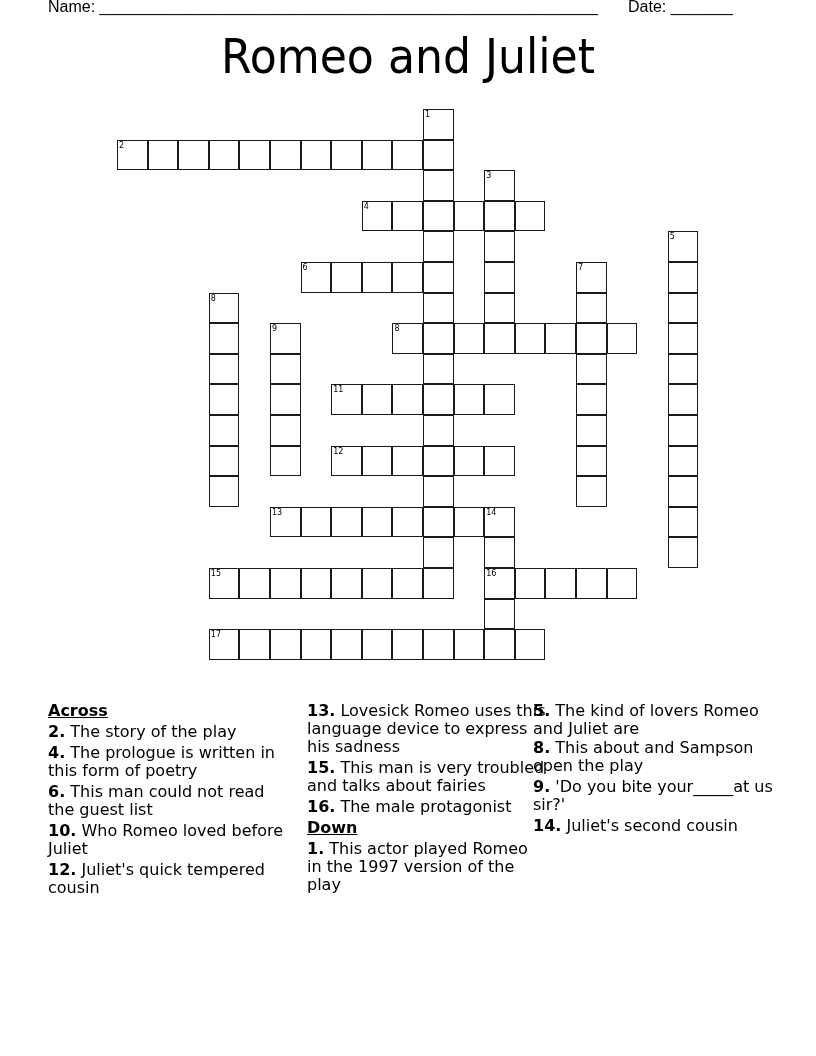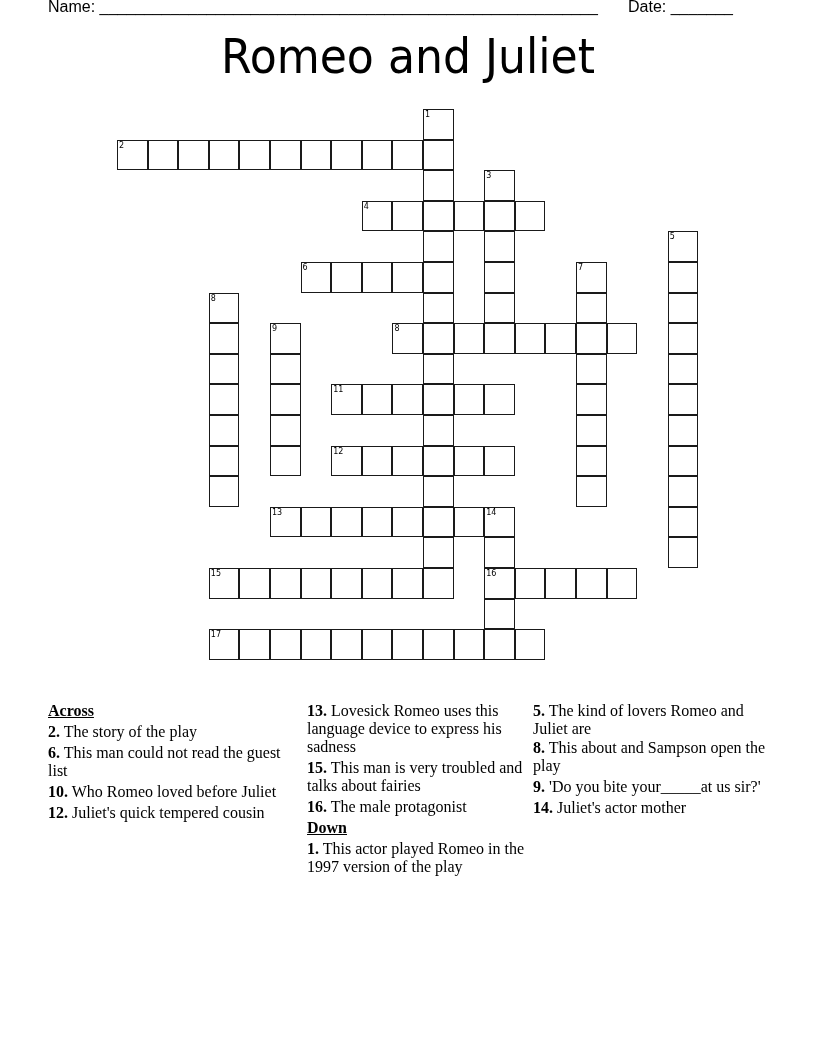--- a/index.html
+++ b/index.html
@@ -21,21 +21,21 @@
     border: 1.6px solid #1a1a1a; background: #fff; cursor: text;
   }
   .cell .num {
     position: absolute; left: 1px; top: 0px;
     font-family: "DejaVu Sans", sans-serif; font-size: 8px; line-height: 9px; color: #000;
   }
   .clues {
     position: absolute; top: 702px; font-family: "DejaVu Sans", sans-serif;
     font-size: 16px; line-height: 18px; color: #000;
   }
-  .clue-col { position: absolute; width: 240px; font-family: Liberation Serif, serif; }
+  .clue-col { position: absolute; width: 240px; }
   .clue { margin-bottom: 3px; }
   .clue b { font-weight: bold; }
   .heading { text-decoration: underline; font-weight: bold; margin-bottom: 3px; }
 </style>
 </head>
 <body>
 
 <div class="header-line">
   <span class="name-label">Name: ________________________________________________________</span>
   <span class="date-label">Date: _______</span>
@@ -195,32 +195,33 @@
     <div class="cell" style="left: 275.4px; top: 520.2px;"></div>
     <div class="cell" style="left: 306px; top: 520.2px;"></div>
     <div class="cell" style="left: 336.6px; top: 520.2px;"></div>
     <div class="cell" style="left: 397.8px; top: 520.2px;"></div>
   </div>
 
 <div class="clues">
   <div class="clue-col" style="left:48px;">
     <div class="heading">Across</div>
     <div class="clue"><b>2.</b><span> The story of the play</span></div>
+    <div class="clue"><b>4.</b><span> The prologue is written in this form of poetry</span></div>
     <div class="clue"><b>6.</b><span> This man could not read the guest list</span></div>
     <div class="clue"><b>10.</b><span> Who Romeo loved before Juliet</span></div>
     <div class="clue"><b>12.</b><span> Juliet's quick tempered cousin</span></div>
   </div>
 
   <div class="clue-col" style="left:307px;">
     <div class="clue"><b>13.</b><span> Lovesick Romeo uses this language device to express his sadness</span></div>
     <div class="clue"><b>15.</b><span> This man is very troubled and talks about fairies</span></div>
     <div class="clue"><b>16.</b><span> The male protagonist</span></div>
     <div class="heading">Down</div>
     <div class="clue"><b>1.</b><span> This actor played Romeo in the 1997 version of the play</span></div>
   </div>
 
   <div class="clue-col" style="left:533px;">
     <div class="clue" style="margin-bottom:1px"><b>5.</b><span> The kind of lovers Romeo and Juliet are</span></div>
     <div class="clue"><b>8.</b><span> This about and Sampson open the play</span></div>
     <div class="clue"><b>9.</b><span> 'Do you bite your_____at us sir?'</span></div>
-    <div class="clue"><b>14.</b><span> Juliet's actor mother</span></div>
+    <div class="clue"><b>14.</b><span> Juliet's second cousin</span></div>
   </div>
 </div>
 
 </body></html>

